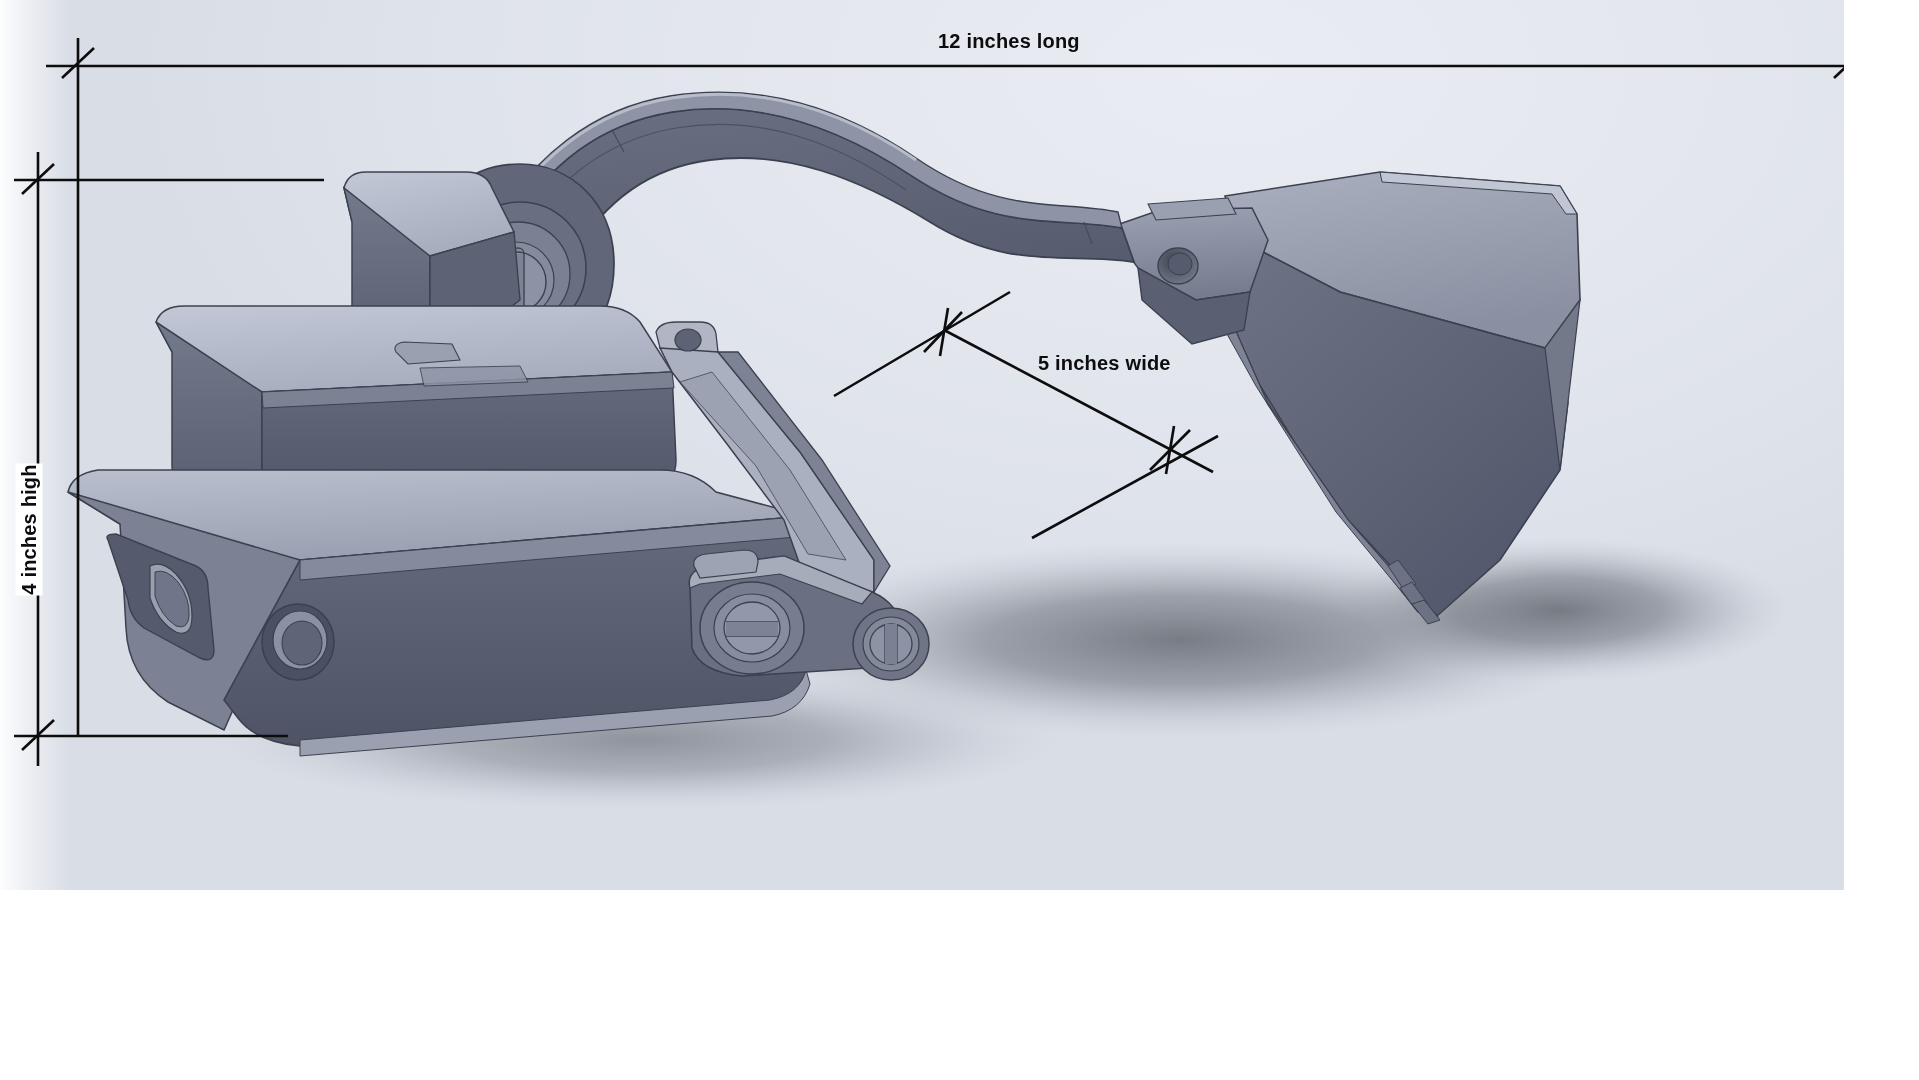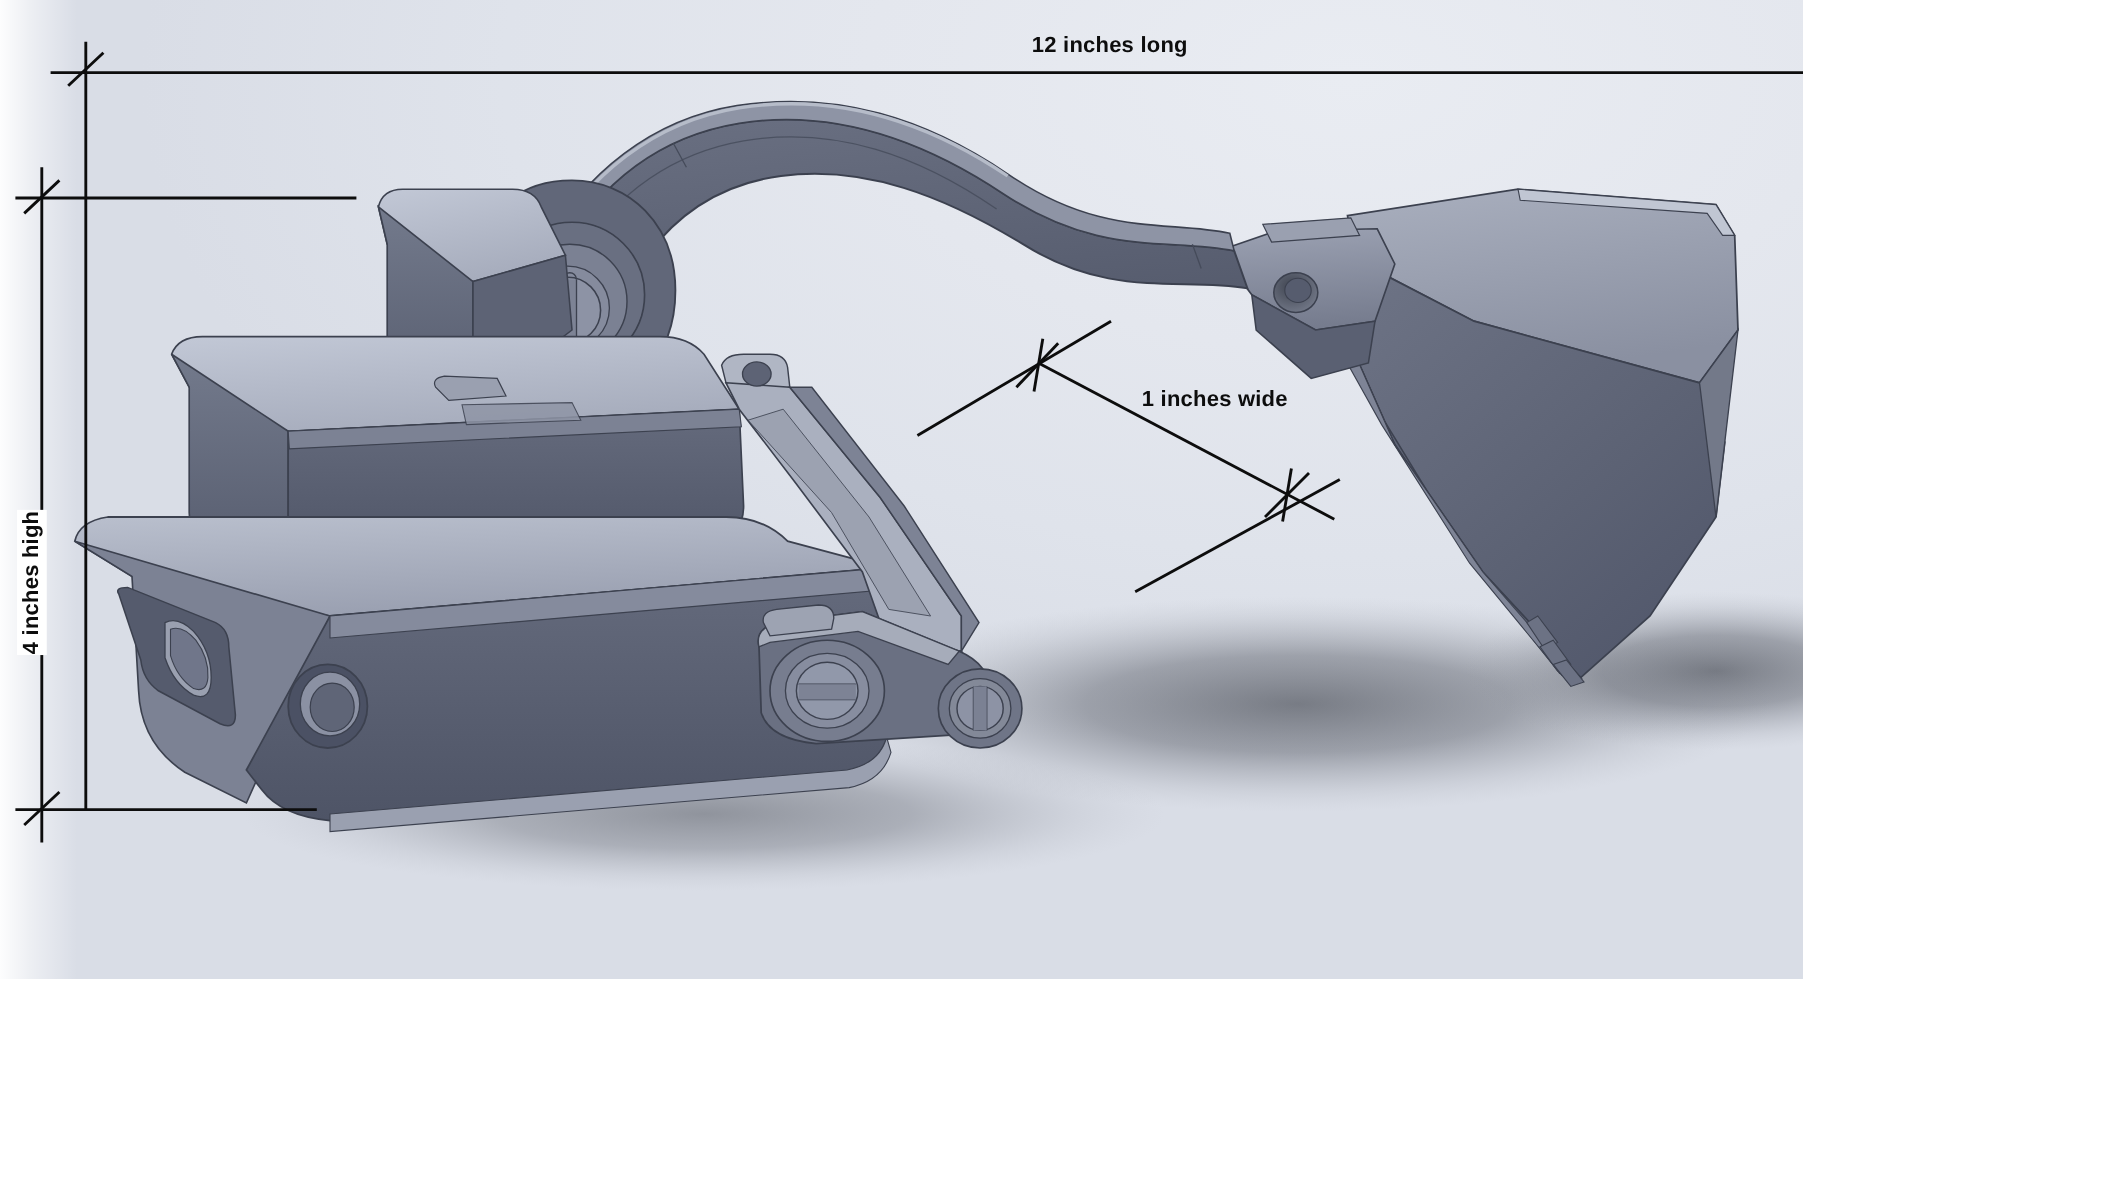--- a/index.html
+++ b/index.html
@@ -1,21 +1,21 @@
 <!DOCTYPE html>
 <html><head>
 <meta charset="utf-8">
 <title>CAD Model Dimensioned View</title>
 <style>
   html,body{margin:0;padding:0;background:#fff;}
   body{font-family:"Liberation Sans", sans-serif;}
 
   #stage{
     position:relative;
-    width:1639px;
+    width:1844px;
     height:1080px;
     overflow:hidden;
     background:#e5e5e5;
   }
 
   
   #viewport{
     position:absolute;
     left:0; top:0;
     width:1919px; height:890px;
@@ -332,18 +332,18 @@
         <line x1="948" y1="308" x2="940" y2="356"></line>
         <line x1="1150" y1="470" x2="1190" y2="430"></line>
         <line x1="1174" y1="426" x2="1166" y2="474"></line>
       </g>
     </g>
   </svg>
 
   <div id="dimlabels">
     <div class="dimlabel plain" id="lbl-long">12 inches long</div>
 
-    <div class="dimlabel plain" id="lbl-wide">1 inches wide</div>
+    <div class="dimlabel plain" id="lbl-wide">5 inches wide</div>
 
     <div class="dimlabel" id="lbl-high">4 inches high</div>
   </div>
 
 </div>
 
 </body></html>

